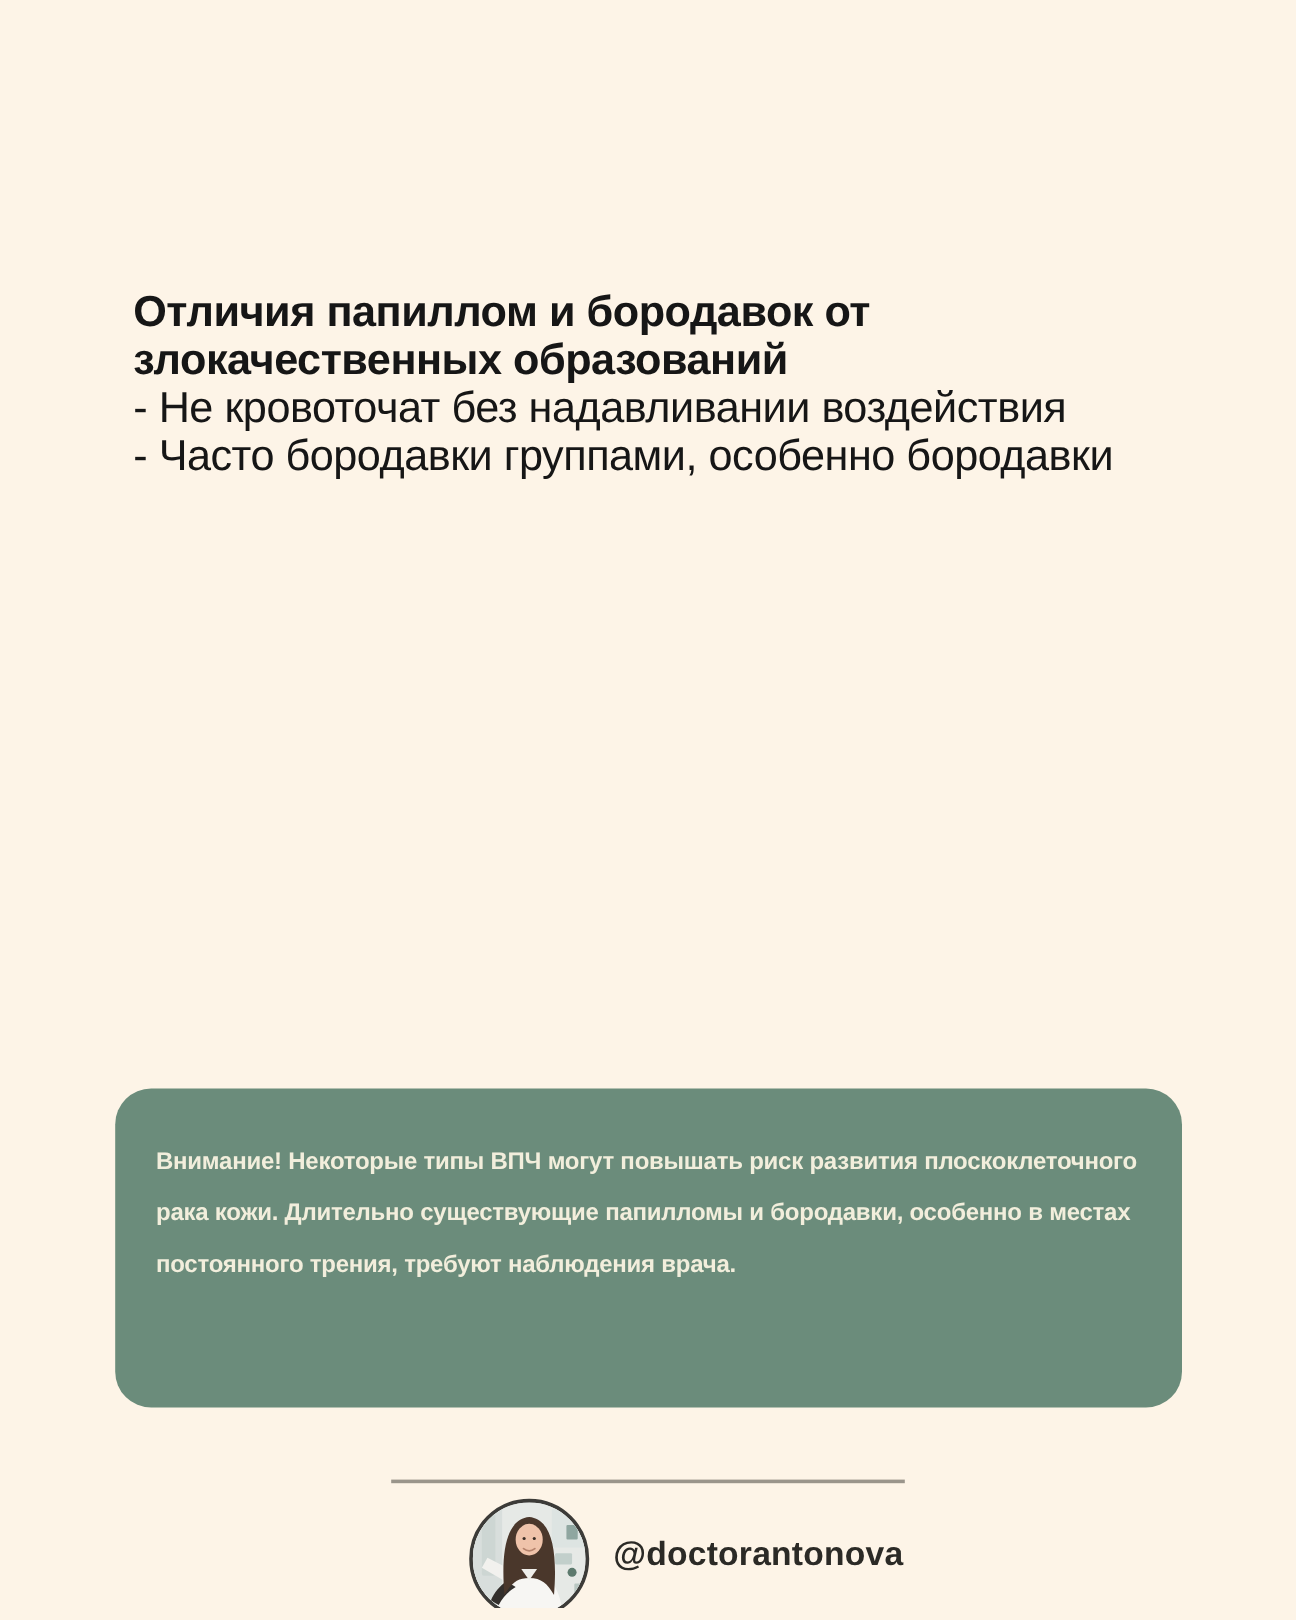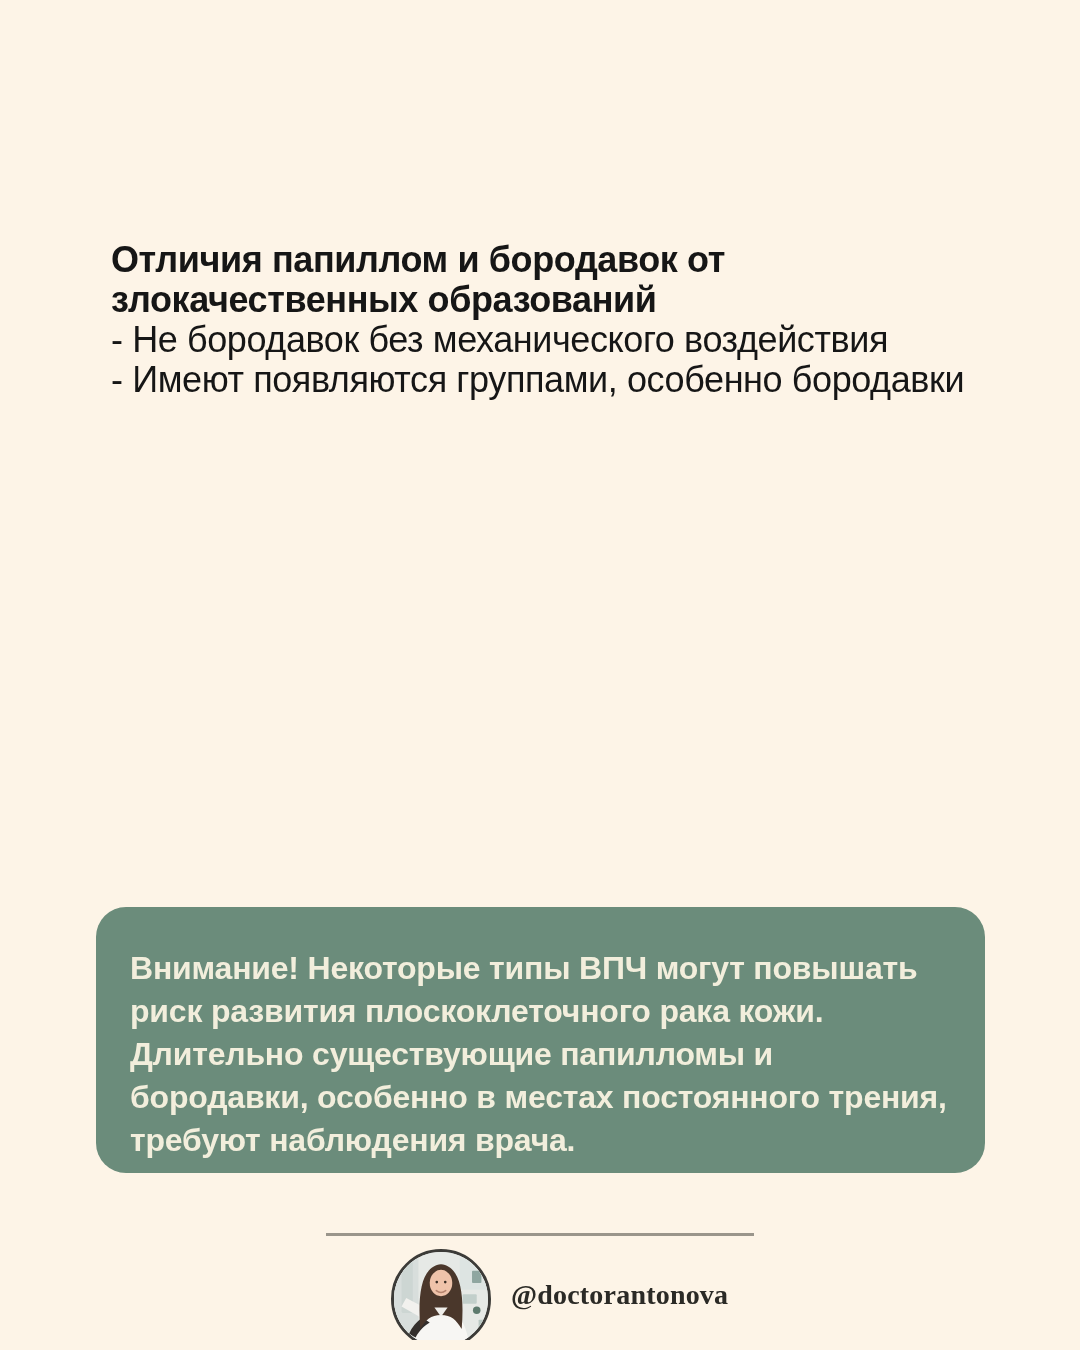--- a/index.html
+++ b/index.html
@@ -45,21 +45,21 @@
     width: 889px;
     height: 266px;
     box-sizing: border-box;
     border-radius: 30px;
     background: var(--callout-bg, #6B8C7B);
     padding: 40px 26px 0 34px;
   }
   .callout-text {
     margin: 0;
     color: var(--callout-text, #F2EEDC);
-    font-size: 32px;
+    font-size: 20px;
     line-height: 43px;
     font-weight: bold;
     letter-spacing: -0.2px;
   }
 
   
   .footer-divider {
     position: absolute;
     left: 326px;
     top: 1233px;
@@ -80,43 +80,43 @@
   }
   .avatar svg {
     display: block;
     width: 100%;
     height: 100%;
   }
   .handle {
     position: absolute;
     left: 511px;
     top: 1278px;
-    font-family: Liberation Serif, serif;
+    font-family: Liberation Sans, sans-serif;
     font-weight: bold;
     font-size: 28px;
     line-height: 34px;
     letter-spacing: 0.2px;
     color: var(--handle-color, #2B2A26);
   }
 </style>
 </head>
 <body>
 
 <div class="canvas">
 
   <div class="text-block">
     <p class="heading">Отличия папиллом и бородавок от злокачественных образований</p>
     <div>
 
 
 
-        <p class="bullet-line">- Не бородавок без механического воздействия</p>
+        <p class="bullet-line">- Не кровоточат без надавливании воздействия</p>
 
 
-        <p class="bullet-line">- Имеют появляются группами, особенно бородавки</p>
+        <p class="bullet-line">- Часто бородавки группами, особенно бородавки</p>
       </div>
   </div>
 
   <div class="callout">
     <p class="callout-text">Внимание! Некоторые типы ВПЧ могут повышать риск развития плоскоклеточного рака кожи. Длительно существующие папилломы и бородавки, особенно в местах постоянного трения, требуют наблюдения врача.</p>
   </div>
 
   <div class="footer-divider"></div>
 
   <div class="avatar" aria-label="doctor-portrait-photo">

